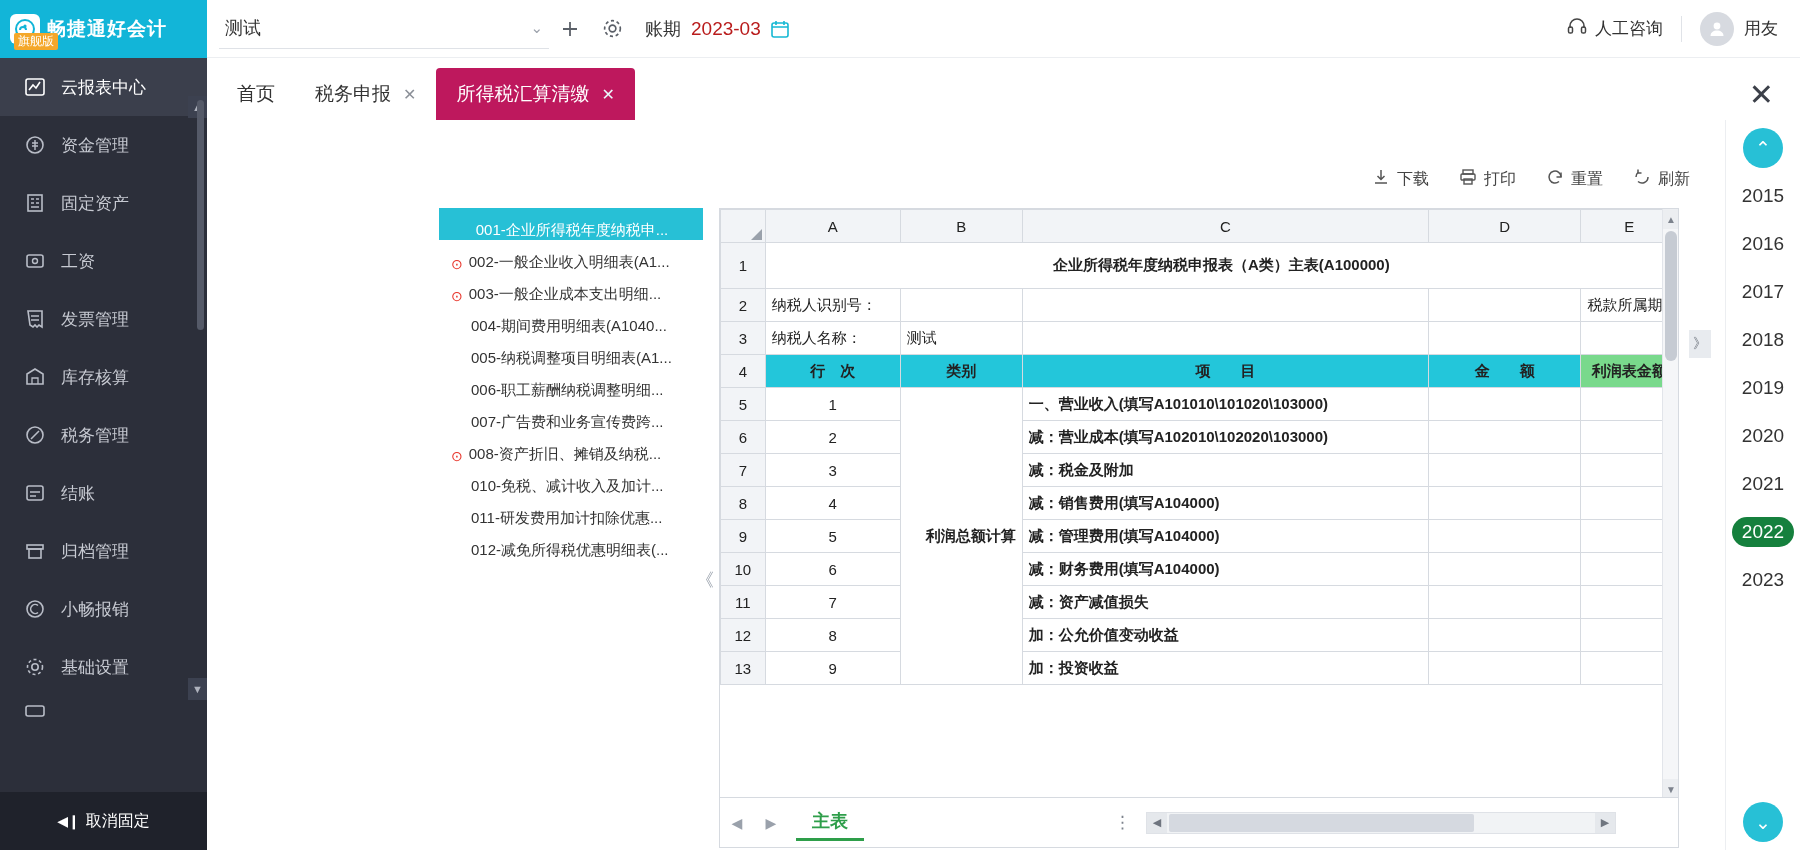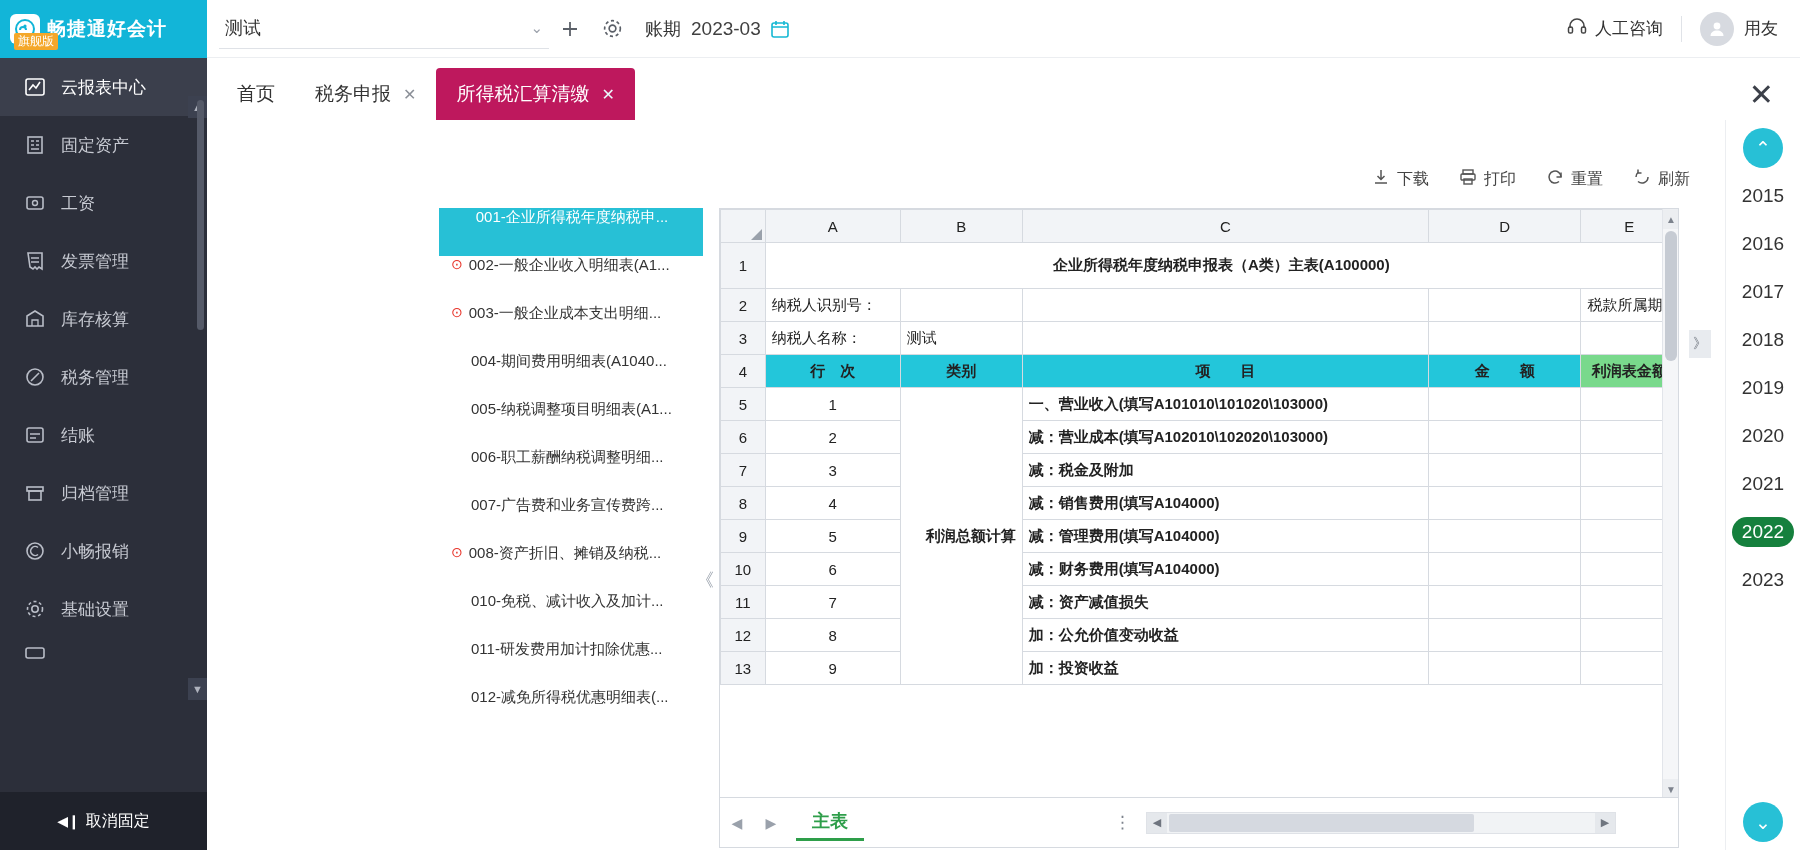--- a/index.html
+++ b/index.html
@@ -65,21 +65,21 @@
     margin-left: 12px; width: 330px; height: 40px; display: flex; align-items: center;
     border-bottom: 1px solid #dfe2e7; font-size: 18px; color: #333; padding: 0 6px;
     cursor: pointer;
   }
   .company-select .caret { margin-left: auto; color: #9aa0aa; font-size: 15px; }
   .tb-icon {
     width: 42px; height: 42px; display:flex; align-items:center; justify-content:center;
     color:#5b6068; font-size: 22px; cursor: pointer;
   }
   .period-label { margin-left: 12px; font-size: 18px; color: #333; }
-  .period-value { margin-left: 10px; font-size: 19px; color: #404040; }
+  .period-value { margin-left: 10px; font-size: 19px; color: #b91c1c; }
   .period-cal {
     margin-left: 8px; width: 22px; height: 22px; color: #16b8d4; font-size: 17px;
     display:flex; align-items:center; justify-content:center; cursor:pointer;
   }
   .topbar-right { margin-left: auto; display: flex; align-items: center; padding-right: 22px; }
   .support { display:flex; align-items:center; font-size: 17px; color:#333; cursor:pointer; }
   .support .hs { font-size: 20px; margin-right: 7px; color:#444; }
   .divider-v { width:1px; height: 26px; background:#e0e3e8; margin: 0 18px; }
   .avatar {
     width: 34px; height: 34px; border-radius: 50%; background: #d7dae0;
@@ -120,21 +120,21 @@
   }
   .tool { display: flex; align-items: center; cursor: pointer; }
   .tool .ti { margin-right: 7px; font-size: 17px; color: #555; }
 
   
   .reportlist {
     position: absolute; left: 232px; top: 88px; width: 264px; height: 590px;
     background: #fff;
   }
   .rl-item {
-    height: 48px; display: flex; align-items: flex-start; padding: 0 10px 0 12px;
+    height: 32px; display: flex; align-items: flex-end; padding: 0 10px 0 12px;
     font-size: 15px; color: #333; cursor: pointer; white-space: nowrap; overflow: hidden;
   }
   .rl-item.active { background: #27c0d6; color: #fff; justify-content: center; }
   .rl-warn { color: #e8352b; margin-right: 6px; font-size: 14px; }
   .rl-spacer { display:inline-block; width: 20px; }
   .collapse-handle {
     position:absolute; left: 489px; top: 440px; width: 18px; height: 40px;
     display:flex; align-items:center; justify-content:center; color:#98a0ab; font-size: 18px;
     cursor:pointer;
   }
@@ -250,20 +250,29 @@
 
     <div class="nav">
       <div class="nav-item active">
         <span class="nav-icon">
           <svg width="22" height="22" viewBox="0 0 22 22">
               <rect x="2" y="3" width="18" height="16" rx="2" fill="none" stroke="currentColor" stroke-width="1.6"></rect>
               <path d="M5 14l4-5 3 3 4-6" fill="none" stroke="currentColor" stroke-width="1.6"></path>
             </svg>
         </span>
         <span>云报表中心</span>
+      </div>
+      <div class="nav-item">
+        <span class="nav-icon">
+          <svg width="22" height="22" viewBox="0 0 22 22">
+              <circle cx="11" cy="11" r="8" fill="none" stroke="currentColor" stroke-width="1.6"></circle>
+              <path d="M11 6v10M8 9h6M8 12h6" stroke="currentColor" stroke-width="1.4"></path>
+            </svg>
+        </span>
+        <span>资金管理</span>
       </div>
       <div class="nav-item">
         <span class="nav-icon">
           <svg width="22" height="22" viewBox="0 0 22 22">
               <rect x="4" y="3" width="14" height="16" fill="none" stroke="currentColor" stroke-width="1.6"></rect>
               <path d="M7 7h3M12 7h3M7 11h3M12 11h3M7 15h8" stroke="currentColor" stroke-width="1.3"></path>
             </svg>
         </span>
         <span>固定资产</span>
       </div>

